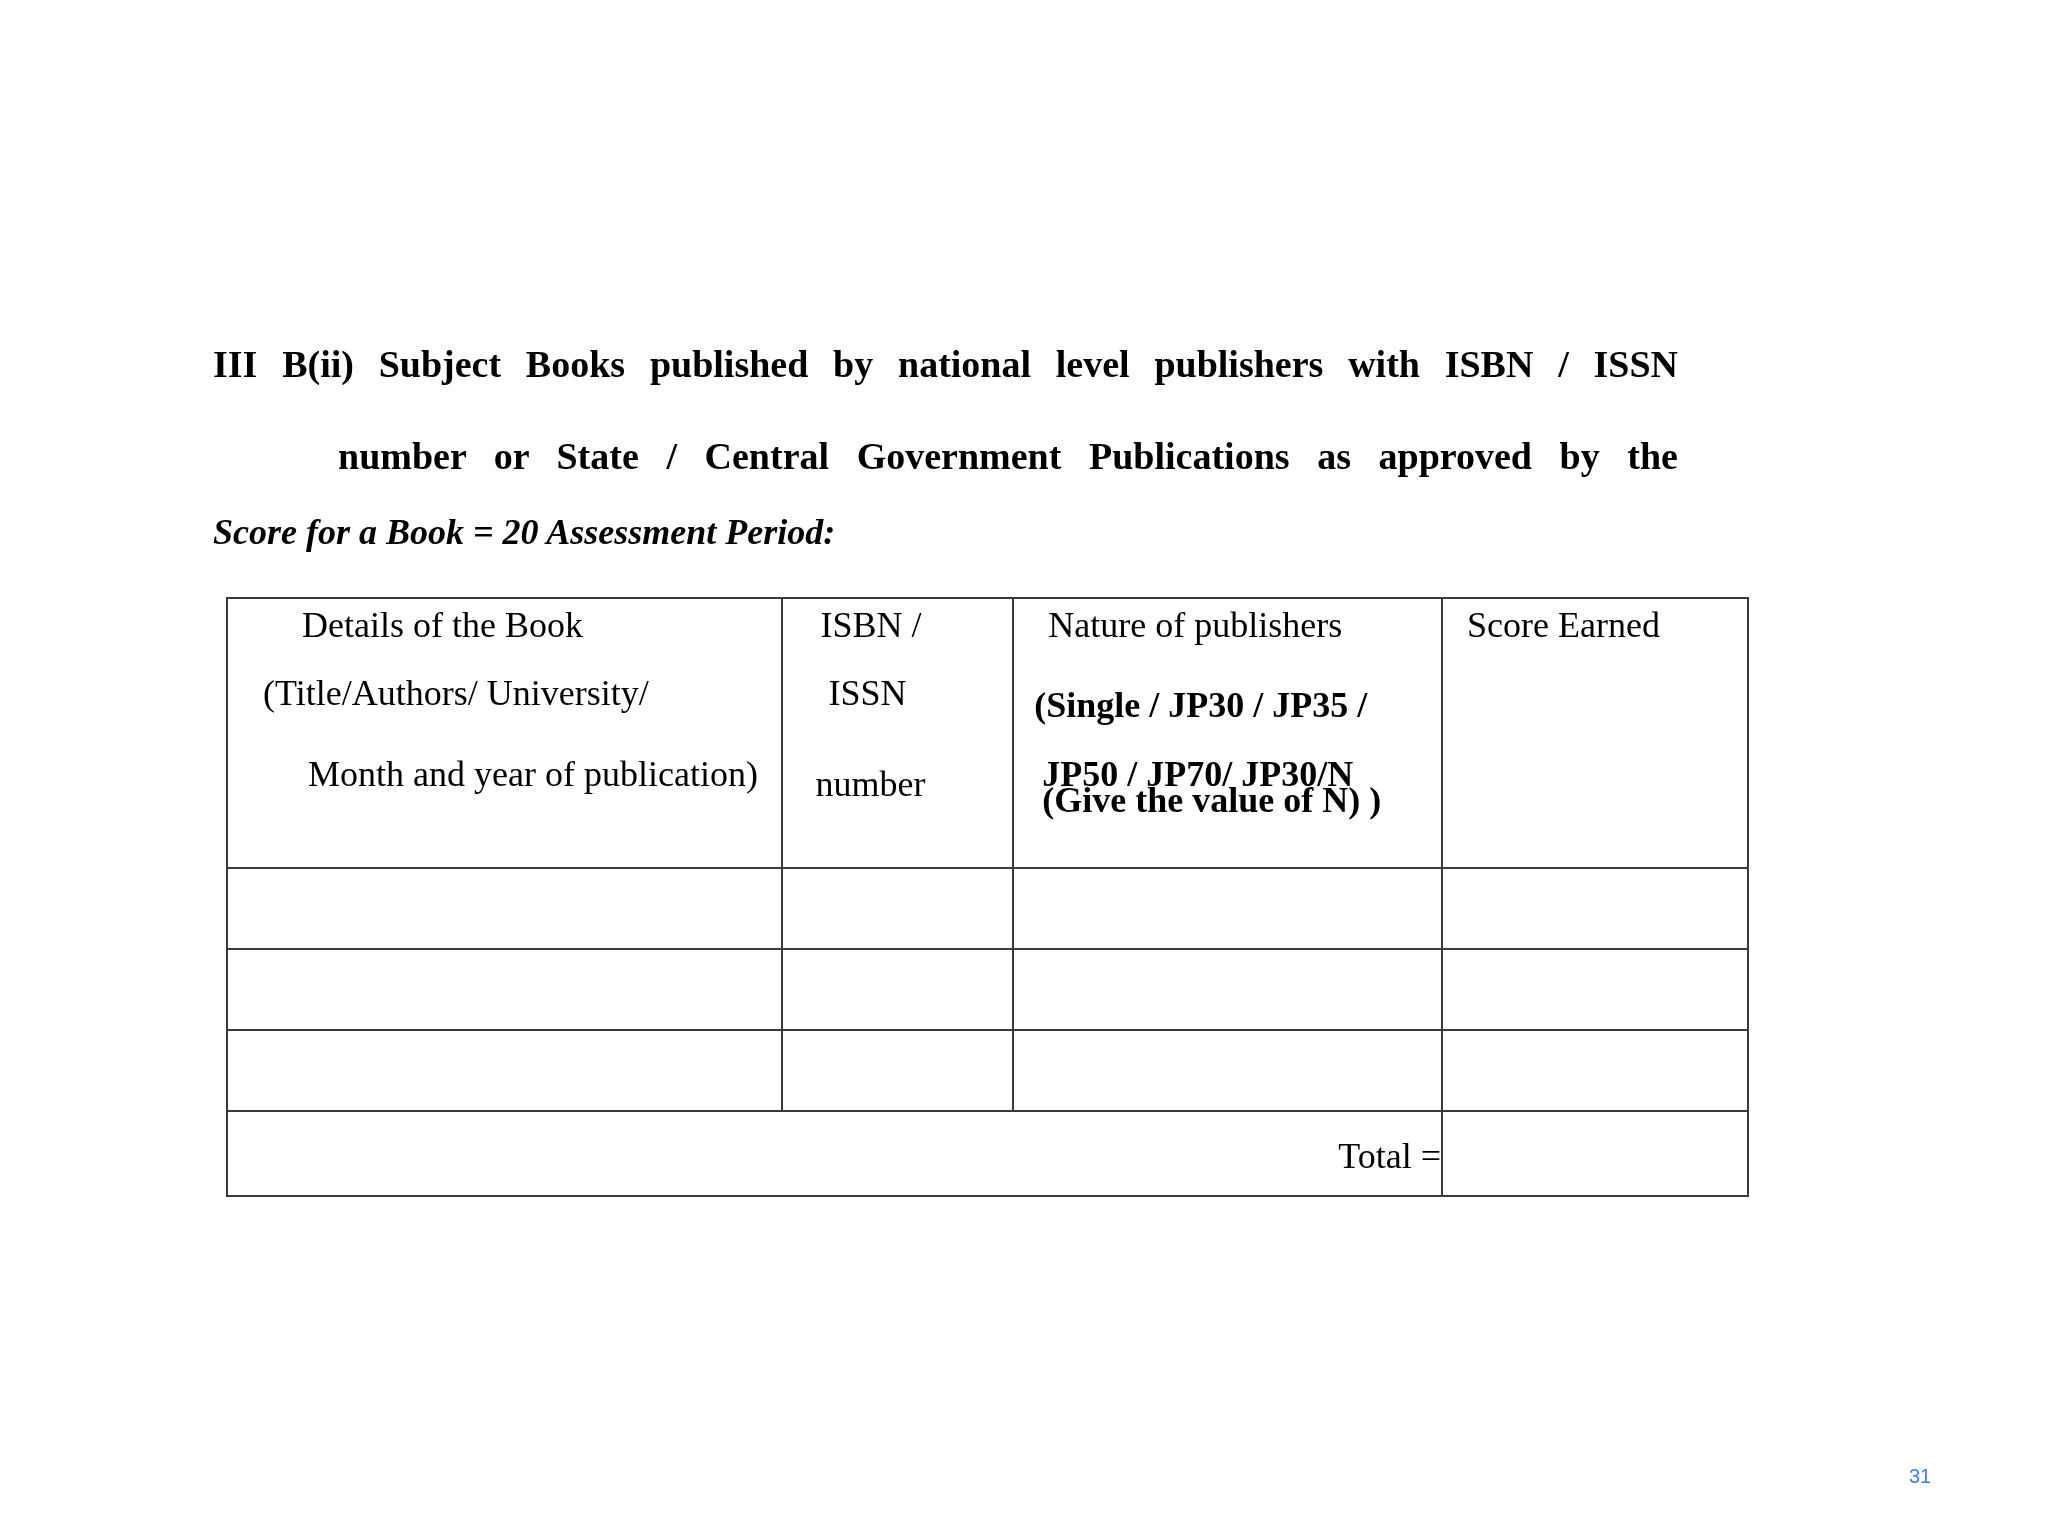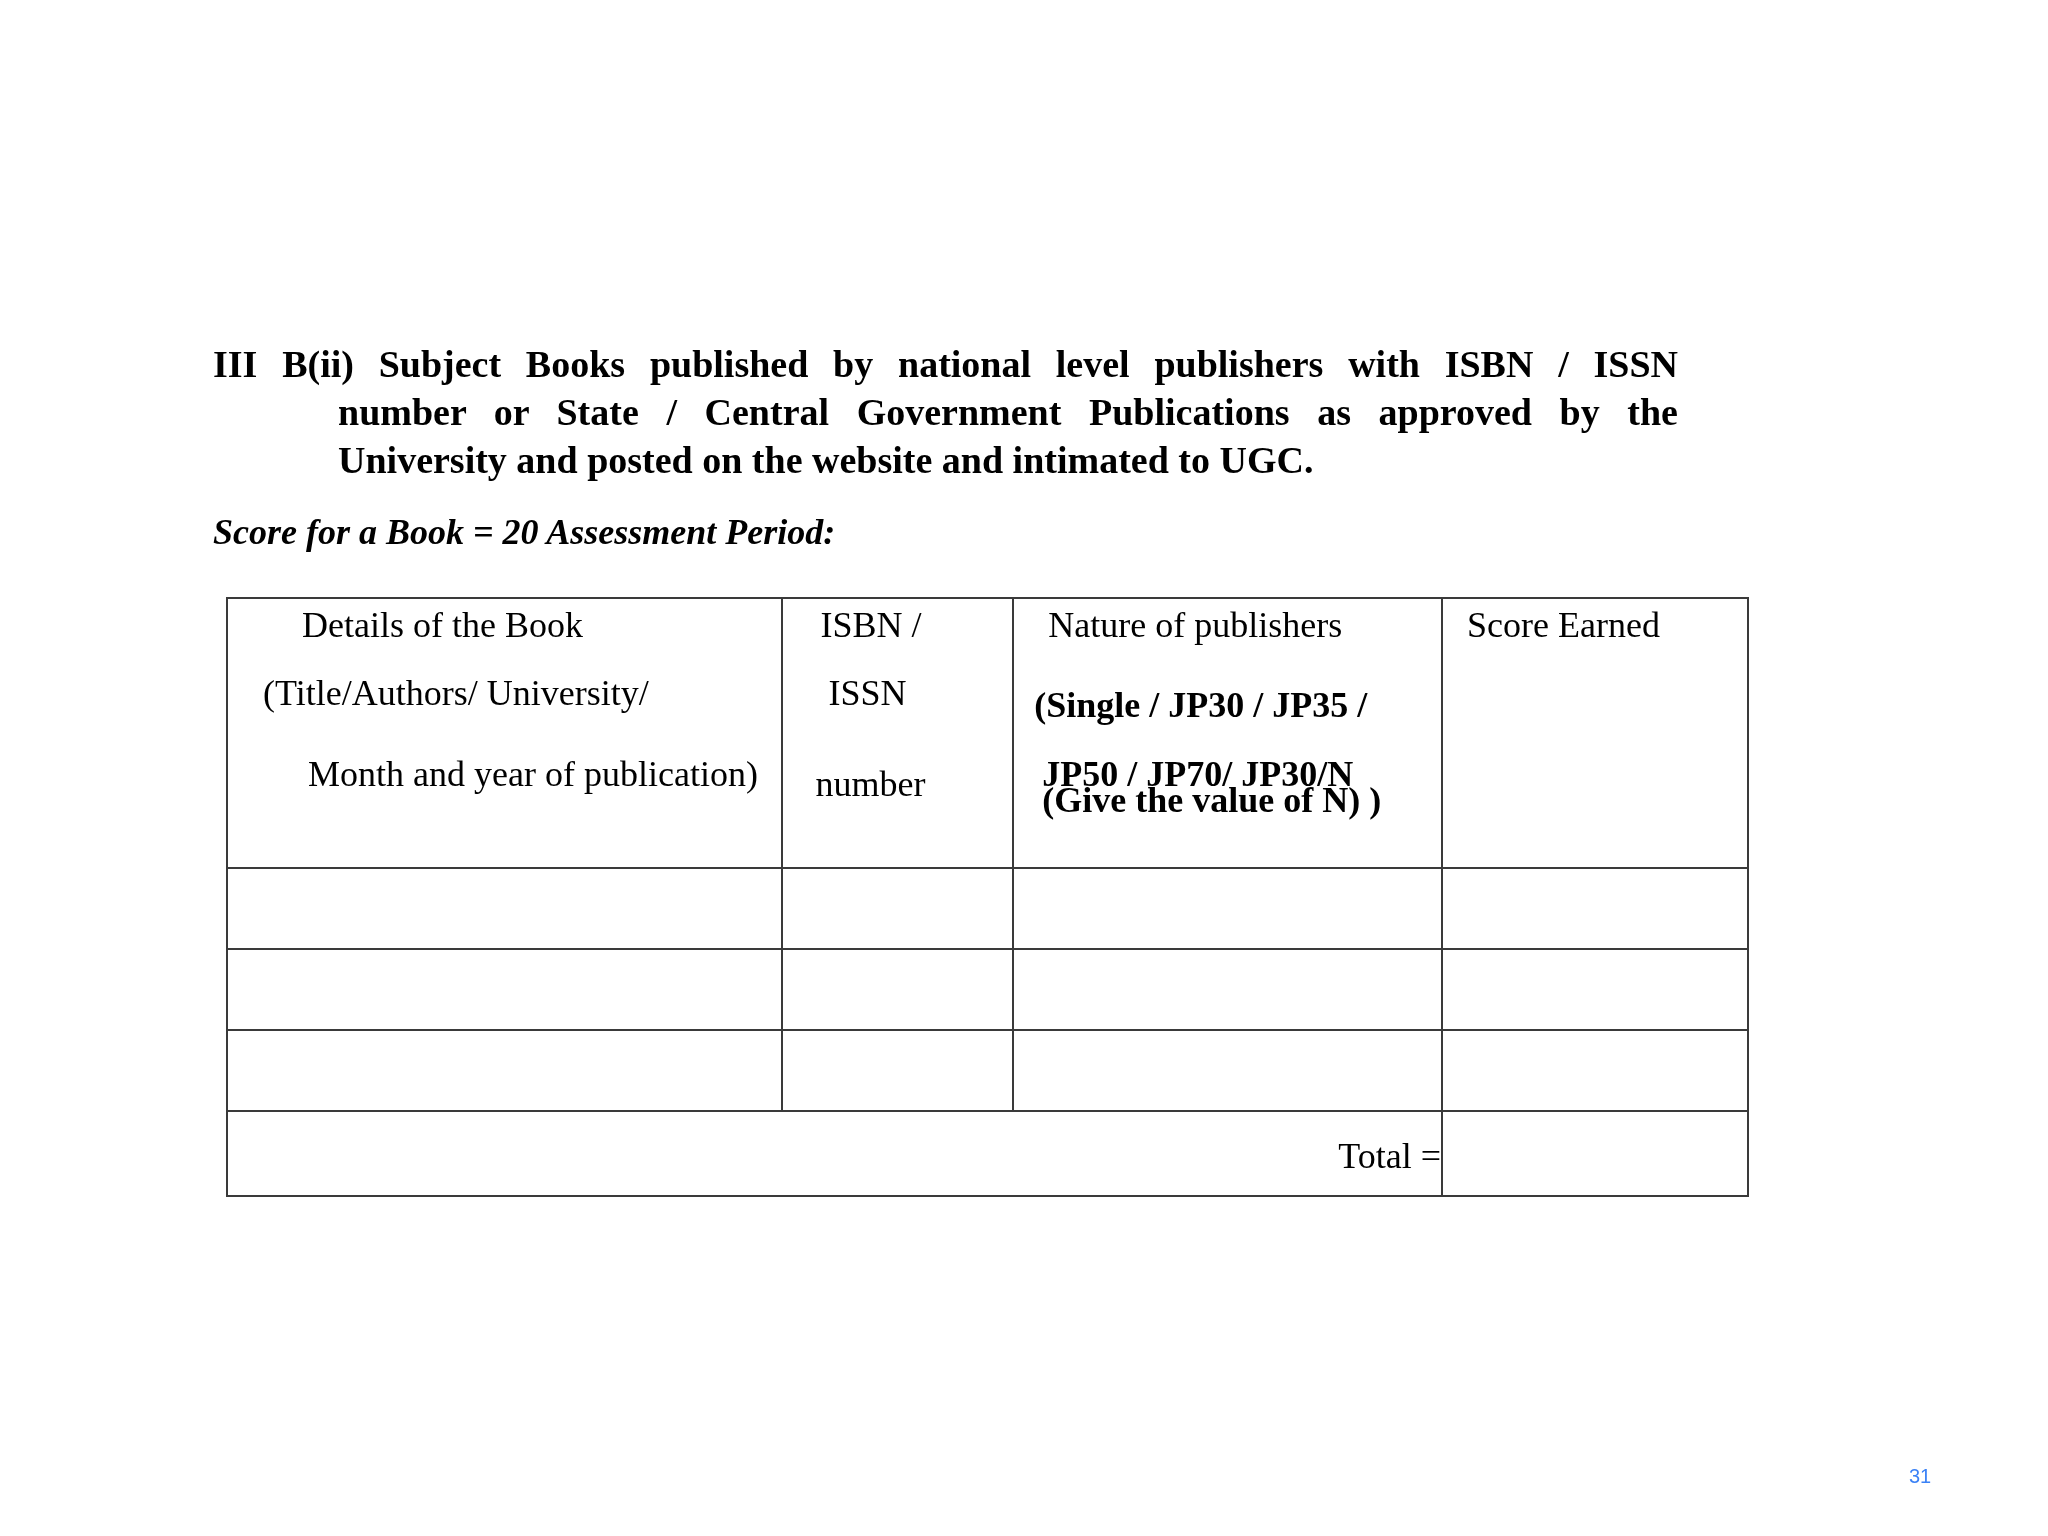--- a/index.html
+++ b/index.html
@@ -1,38 +1,37 @@
 <!DOCTYPE html>
 <html><head>
 <meta charset="utf-8">
 <style>
   html, body { margin:0; padding:0; background:#ffffff; }
   body { width:2048px; height:1536px; position:relative; overflow:hidden; font-family:"Liberation Serif", serif; color:#000; }
   .heading { position:absolute; left:213px; top:340px; width:1465px; font-weight:bold; font-size:38px; line-height:48px; }
   .heading .line { display:block; white-space:nowrap; }
   .heading .l1 { text-align:justify; text-align-last:justify; }
-  .heading .l2 { padding-left:125px; text-align:justify; text-align-last:justify; }
+  .heading .l2 { padding-left:125px; text-align:justify; text-align-last:justify;margin-top:44px; }
   .heading .l3 { padding-left:125px; }
   .score { position:absolute; left:213px; top:508px; font-weight:bold; font-size:36px; line-height:48px;font-style:italic; }
   table.grid { position:absolute; left:226px; top:597px; width:1523px; border-collapse:collapse; }
   table.grid td { border:2px solid #3a3a3a; padding:0; vertical-align:top; font-size:36px; }
   .hdr td { height:268px; position:relative; }
   .cell-abs { position:absolute; white-space:nowrap; line-height:40px; }
   .bold { font-weight:bold; }
   .row td { height:79px; }
   .total-label { text-align:right; padding-right:0 !important; vertical-align:middle !important; }
   .page-num { position:absolute; left:1909px; top:1465px; font-family:Liberation Sans, sans-serif; font-size:20px; color:#3b82f6; }
 </style>
 </head>
 <body>
 
 <div class="heading">
   <span class="line l1">III B(ii)   Subject Books published  by  national  level  publishers with ISBN / ISSN</span>
   <span class="line l2">number or  State / Central    Government Publications  as  approved  by the</span>
-  <span class="line l3">University and posted on  the website and intimated to UGC.</span>
 </div>
 
 <div class="score">Score for a Book = 20 Assessment Period:</div>
 
 <table class="grid">
   <colgroup>
     <col style="width:613px">
     <col style="width:256px">
     <col style="width:474px">
     <col style="width:340px">

